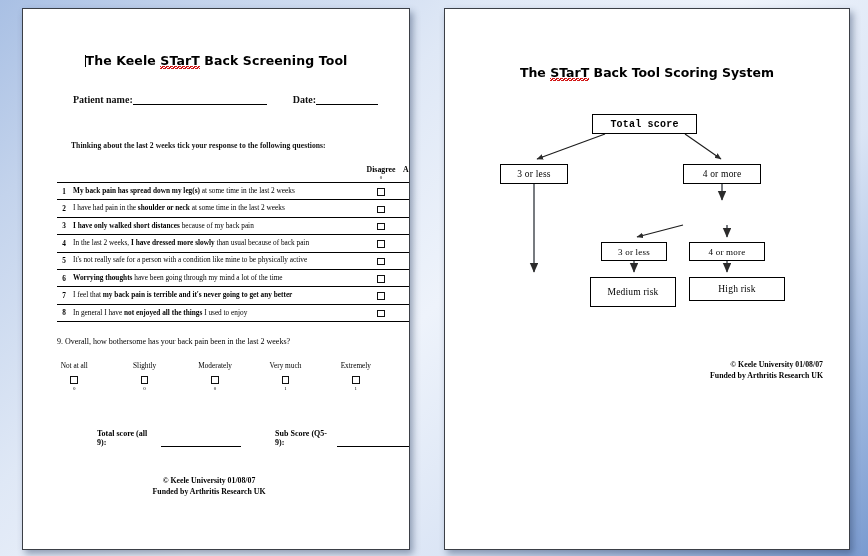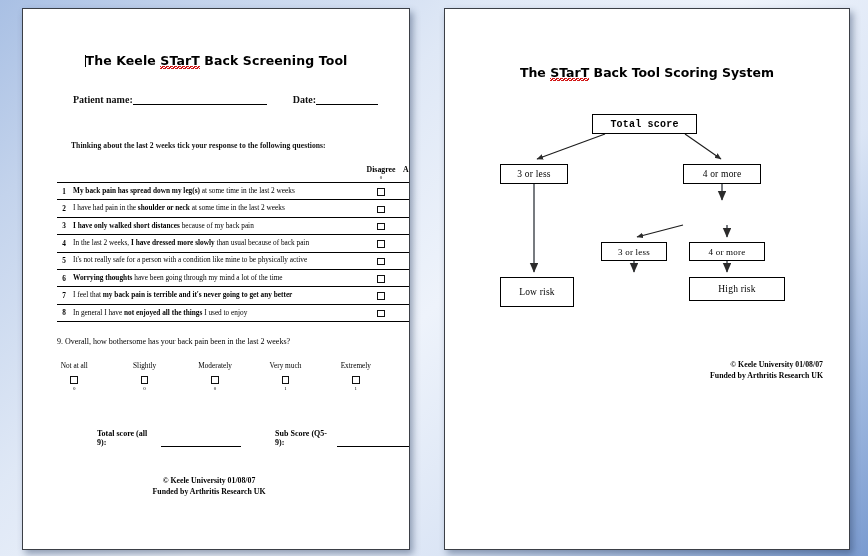--- a/index.html
+++ b/index.html
@@ -422,21 +422,21 @@
         <line x1="189" y1="252" x2="189" y2="263" stroke="#555a60" stroke-width="1.6" marker-end="url(#arrow)"></line>
 
         <line x1="282" y1="252" x2="282" y2="263" stroke="#555a60" stroke-width="1.6" marker-end="url(#arrow)"></line>
       </svg>
 
       <div class="node bold" id="n-total">Total score</div>
       <div class="node" id="n-3less-a">3 or less</div>
       <div class="node" id="n-4more-a">4 or more</div>
       <div class="node" id="n-3less-b">3 or less</div>
       <div class="node" id="n-4more-b">4 or more</div>
-      <div class="node" id="n-low">Low risk</div>
+      <div class="node" id="n-medium">Medium risk</div>
       <div class="node" id="n-high">High risk</div>
     </div>
 
     <div class="footer" id="right-footer">
       <div>© Keele University 01/08/07</div>
       <div>Funded by Arthritis Research UK</div>
     </div>
   </div>
 
 </div>

